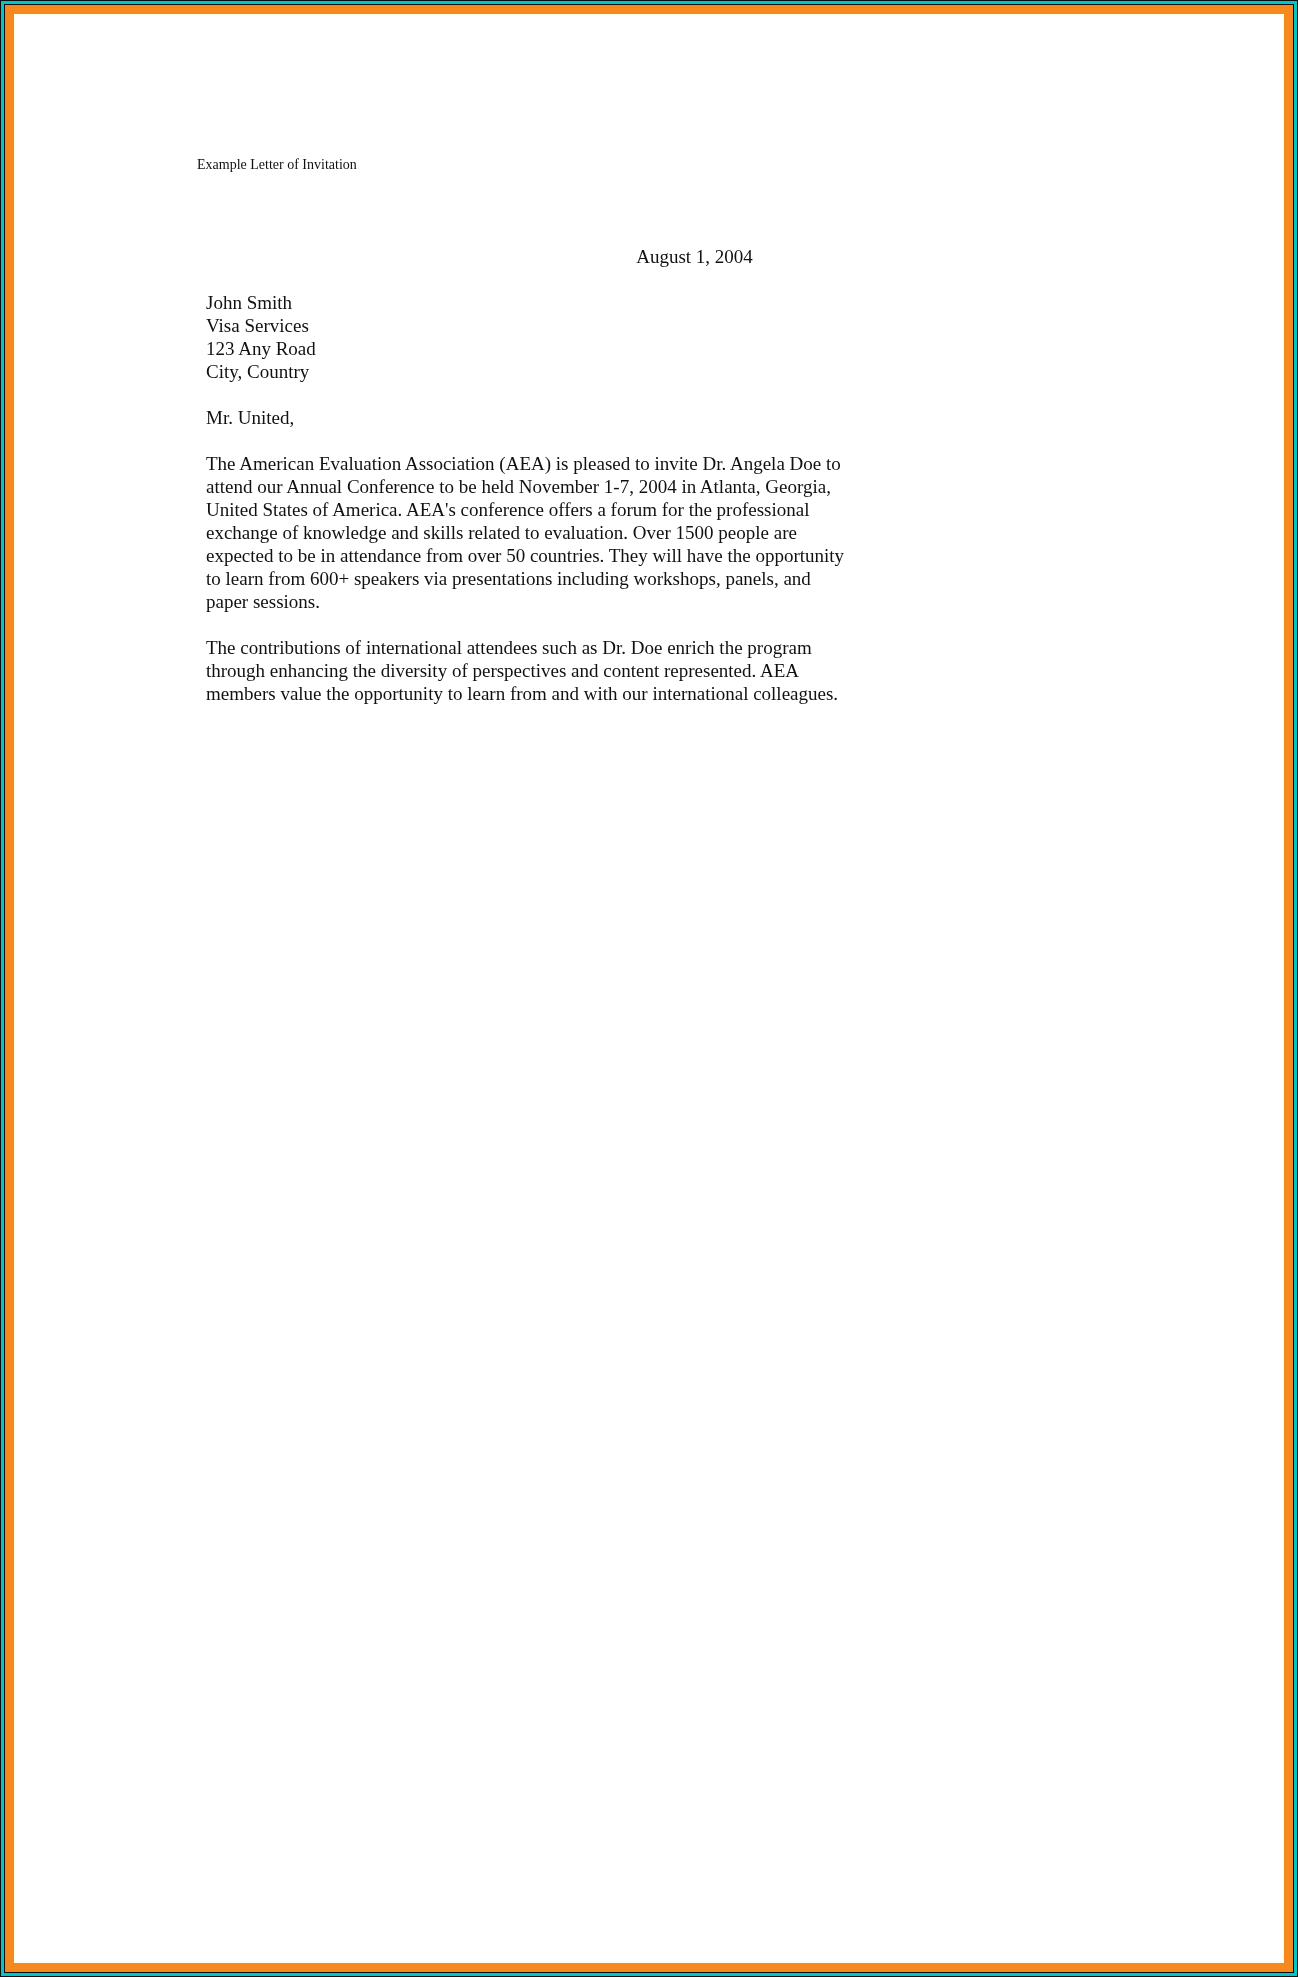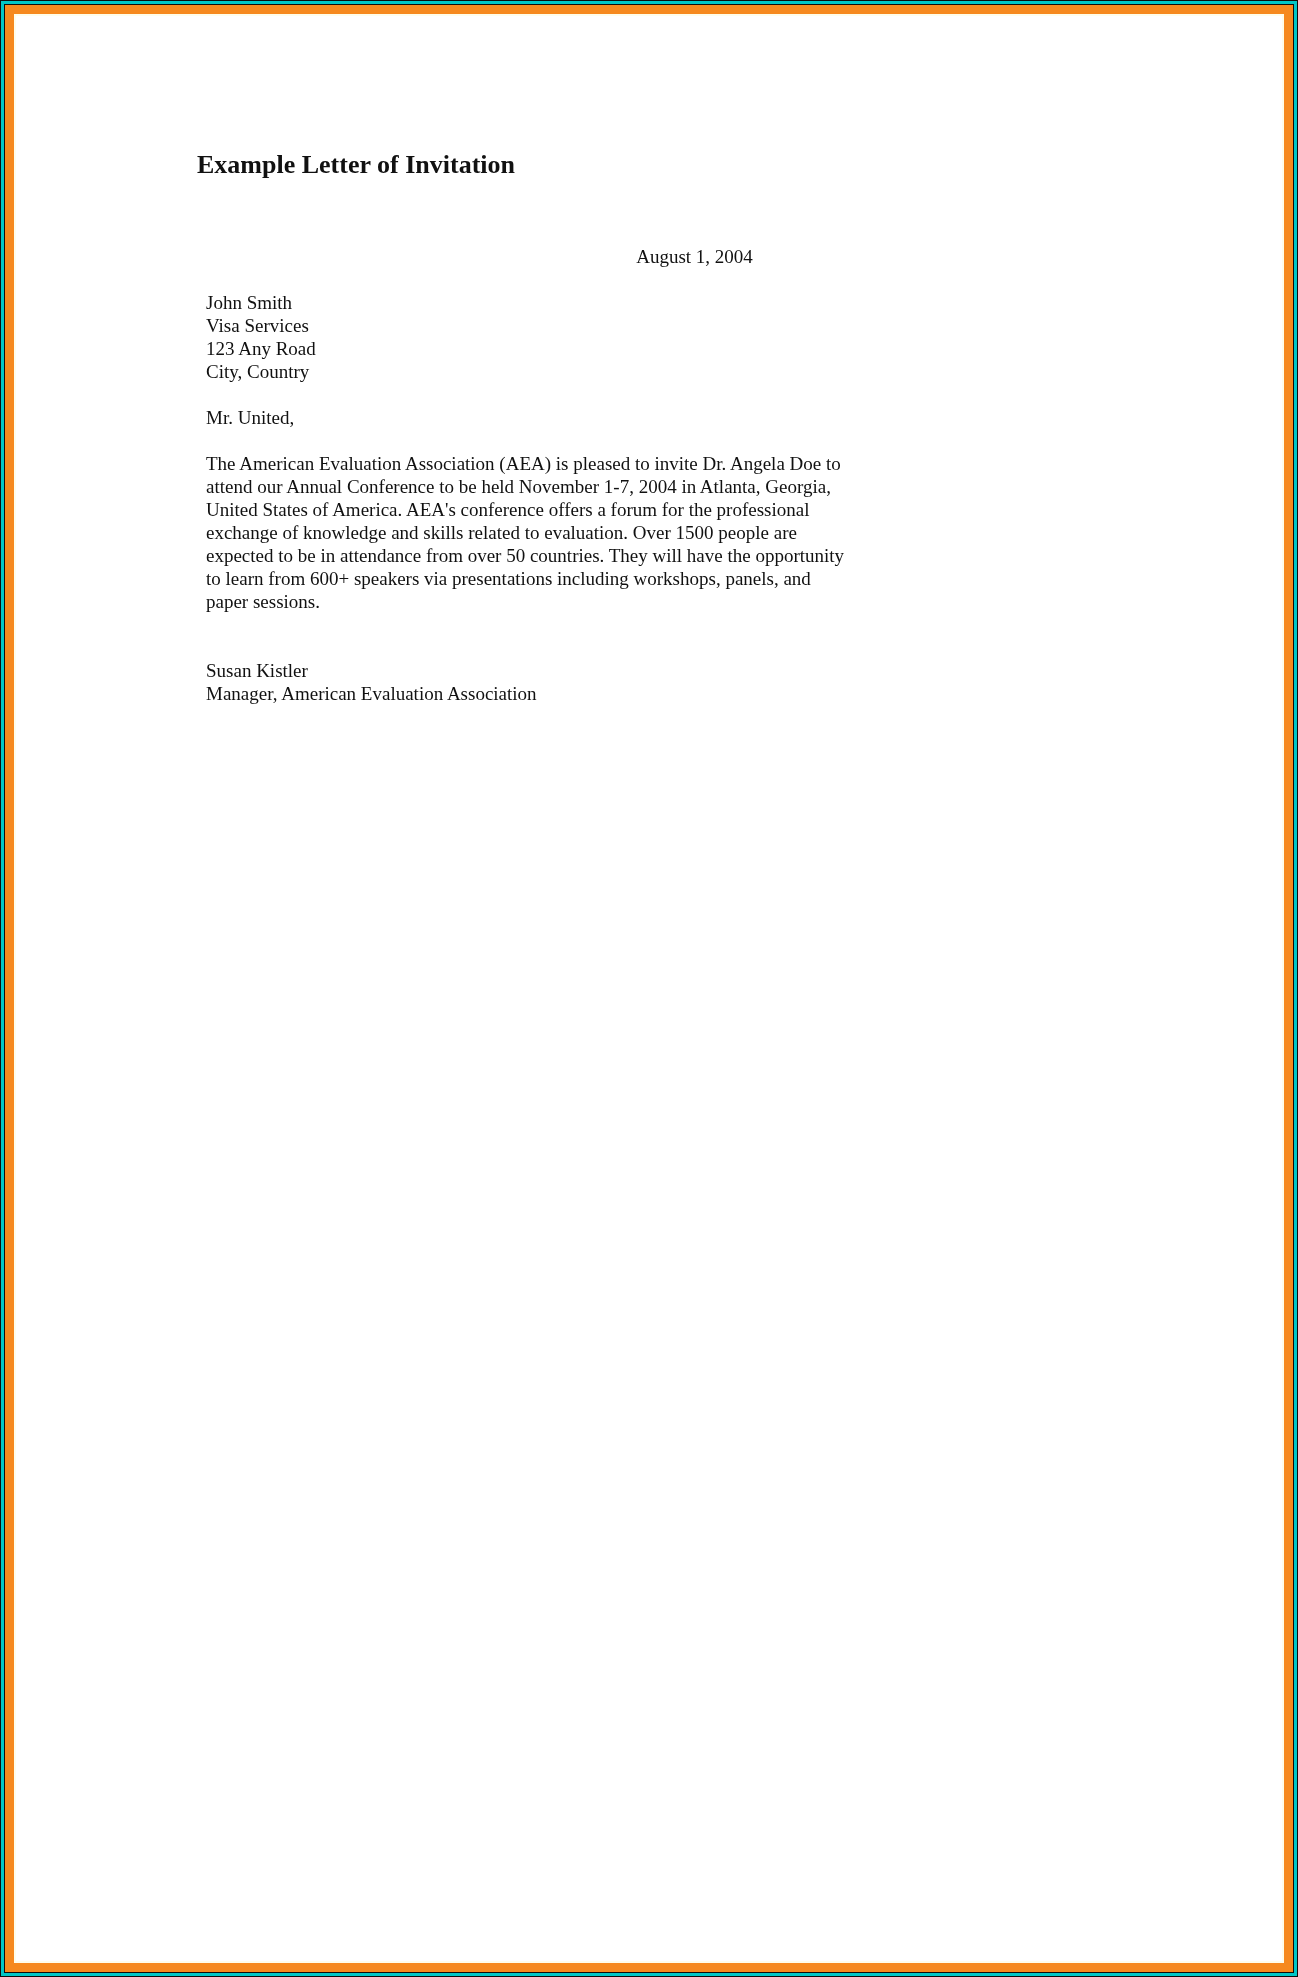--- a/index.html
+++ b/index.html
@@ -43,22 +43,22 @@
     border: 2px solid #fffdea;
     background: #ffffff;
     overflow: hidden;
   }
   .letter {
     padding: 137px 90px 0 181px;
     font-size: 19px;
     line-height: 23px;
   }
   .letter-title {
-    font-weight: bold;
-    font-size: 26px;
+    font-weight: normal;
+    font-size: 14px;
     line-height: 24px;
     margin: 0 0 0 0;
   }
   .date-line {
     margin: 68px 0 23px 0;
     white-space: pre-line;
     text-align: center;
   }
   .block {
     margin: 0 0 23px 9px;
@@ -92,24 +92,25 @@
             <div class="block">Mr. United,</div>
 
             <div class="block">The American Evaluation Association (AEA) is pleased to invite Dr. Angela Doe to
 attend our Annual Conference to be held November 1-7, 2004 in Atlanta, Georgia,
 United States of America. AEA's conference offers a forum for the professional
 exchange of knowledge and skills related to evaluation. Over 1500 people are
 expected to be in attendance from over 50 countries. They will have the opportunity
 to learn from 600+ speakers via presentations including workshops, panels, and
 paper sessions.</div>
 
+            <div class="block">The contributions of international attendees such as Dr. Doe enrich the program
+through enhancing the diversity of perspectives and content represented. AEA
+members value the opportunity to learn from and with our international colleagues.</div>
 
 
-            <div class="block signature">Susan Kistler
-Manager, American Evaluation Association</div>
 
           </div>
 
         </div>
       </div>
     </div>
   </div>
 </div>
 
 </body></html>

